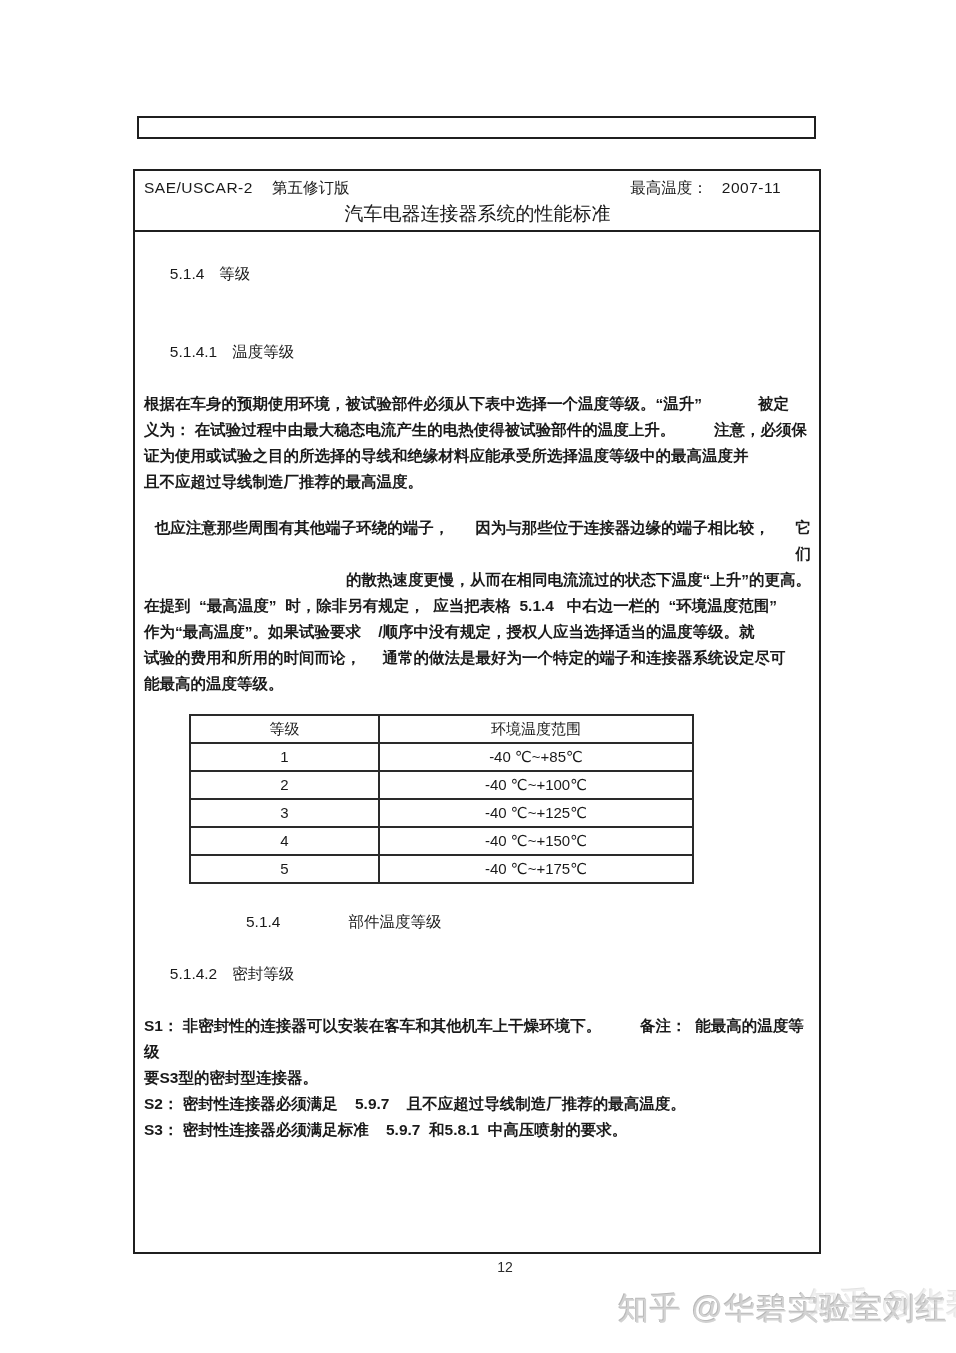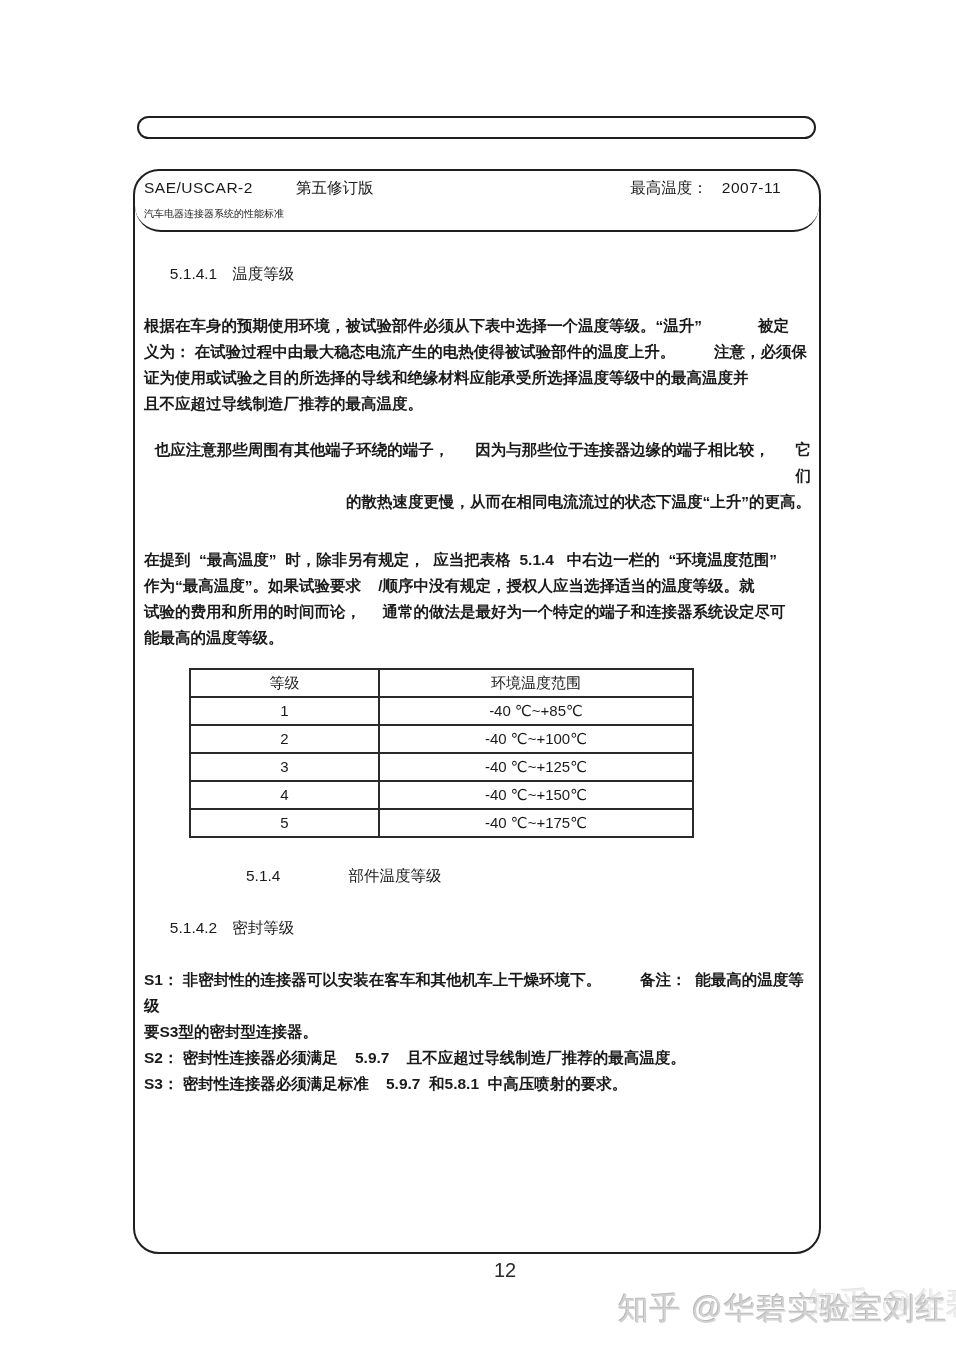--- a/index.html
+++ b/index.html
@@ -1,15 +1,15 @@
 <!DOCTYPE html>
 <html lang="zh"><head>
 <meta charset="utf-8">
 <style>
-  * { margin:0; padding:0; box-sizing:border-box;border-radius:26px; }
+  * { margin:0; padding:0; box-sizing:border-box; }
   html,body { background:#ffffff; }
   body {
     width:956px; height:1353px;
     position:relative;
     font-family:"Liberation Sans","DejaVu Sans",sans-serif;
     color:#1a1a1a;
     overflow:hidden;
   }
   .top-box {
     position:absolute; left:137px; top:116px;
@@ -20,32 +20,32 @@
   .main-box {
     position:absolute; left:133px; top:169px;
     width:688px; height:1085px;
     border:2px solid #1f1f1f;
     background:#fff;
   }
   .doc-header { border-bottom:2px solid #1f1f1f; padding:4px 8px 3px 9px; }
   .h-row { display:flex; justify-content:space-between; font-size:15.5px; line-height:26px; }
   .h-left { display:flex; }
   .h-left .doc-code { letter-spacing:0.5px; }
-  .h-left .doc-rev { margin-left:43px; }
+  .h-left .doc-rev { margin-left:19px; }
   .h-right { margin-right:30px; display:flex; }
   .h-right .date-val { margin-left:14px; letter-spacing:0.5px; }
-  .h-sub { font-size:10px; line-height:26px; }
+  .h-sub { font-size:19px; line-height:26px;text-align:center; }
 
   .content { padding:3px 8px 0 9px; font-size:15.5px; line-height:26px; }
   .sec-line { white-space:pre-wrap; }
   .sec-num { margin-right:15px; }
   .para { white-space:pre-wrap;font-weight:bold; }
   .para-temp-intro { margin-top:0; }
   .para-surround { margin-top:20px;text-align:right; }
-  .para-maxtemp { margin-top:32px; }
+  .para-maxtemp { }
 
   table.temp-table {
     margin:17px 0 0 45px;
     width:503px;
     border-collapse:collapse;
     table-layout:fixed;
   }
   table.temp-table th, table.temp-table td {
     border:2px solid #2a2a2a;
     height:27px;
@@ -60,21 +60,21 @@
 
   .table-caption { margin-top:25px; display:flex; }
   .cap-num { margin-left:102px; }
   .cap-title { margin-left:68px; }
 
   .intro-line { padding-left:22px; }
 
   .page-number {
     position:absolute; left:133px; top:1259px;
     width:688px; text-align:center; text-indent:56px;
-    font-size:20px; color:#2a2a2a;
+    font-size:14px; color:#2a2a2a;
   }
 
   .watermark {
     position:absolute; right:8px; top:1288px;
     font-size:31px; letter-spacing:1px;
     color:#d2d2d2;
     text-shadow:-1px -1px 0 #b9b9b9, 1px 1px 0 #ffffff;
     white-space:nowrap;
   }
   .watermark .wm-ghost {
@@ -100,20 +100,23 @@
       <div class="h-right">
         <span class="date-label">最高温度：</span>
         <span class="date-val">2007-11</span>
       </div>
     </div>
     <div class="h-sub">汽车电器连接器系统的性能标准</div>
   </div>
 
   <div class="content">
 
+    <div class="sec-line">
+      <span class="sec-num">5.1.4</span><span class="sec-title">等级</span>
+    </div>
 
     <div class="sec-line">
       <span class="sec-num">5.1.4.1</span><span class="sec-title">温度等级</span>
     </div>
 
     <p class="para para-temp-intro">根据在车身的预期使用环境，被试验部件必须从下表中选择一个温度等级。“温升”             被定
 义为： 在试验过程中由最大稳态电流产生的电热使得被试验部件的温度上升。         注意，必须保
 证为使用或试验之目的所选择的导线和绝缘材料应能承受所选择温度等级中的最高温度并
 且不应超过导线制造厂推荐的最高温度。</p>
 

